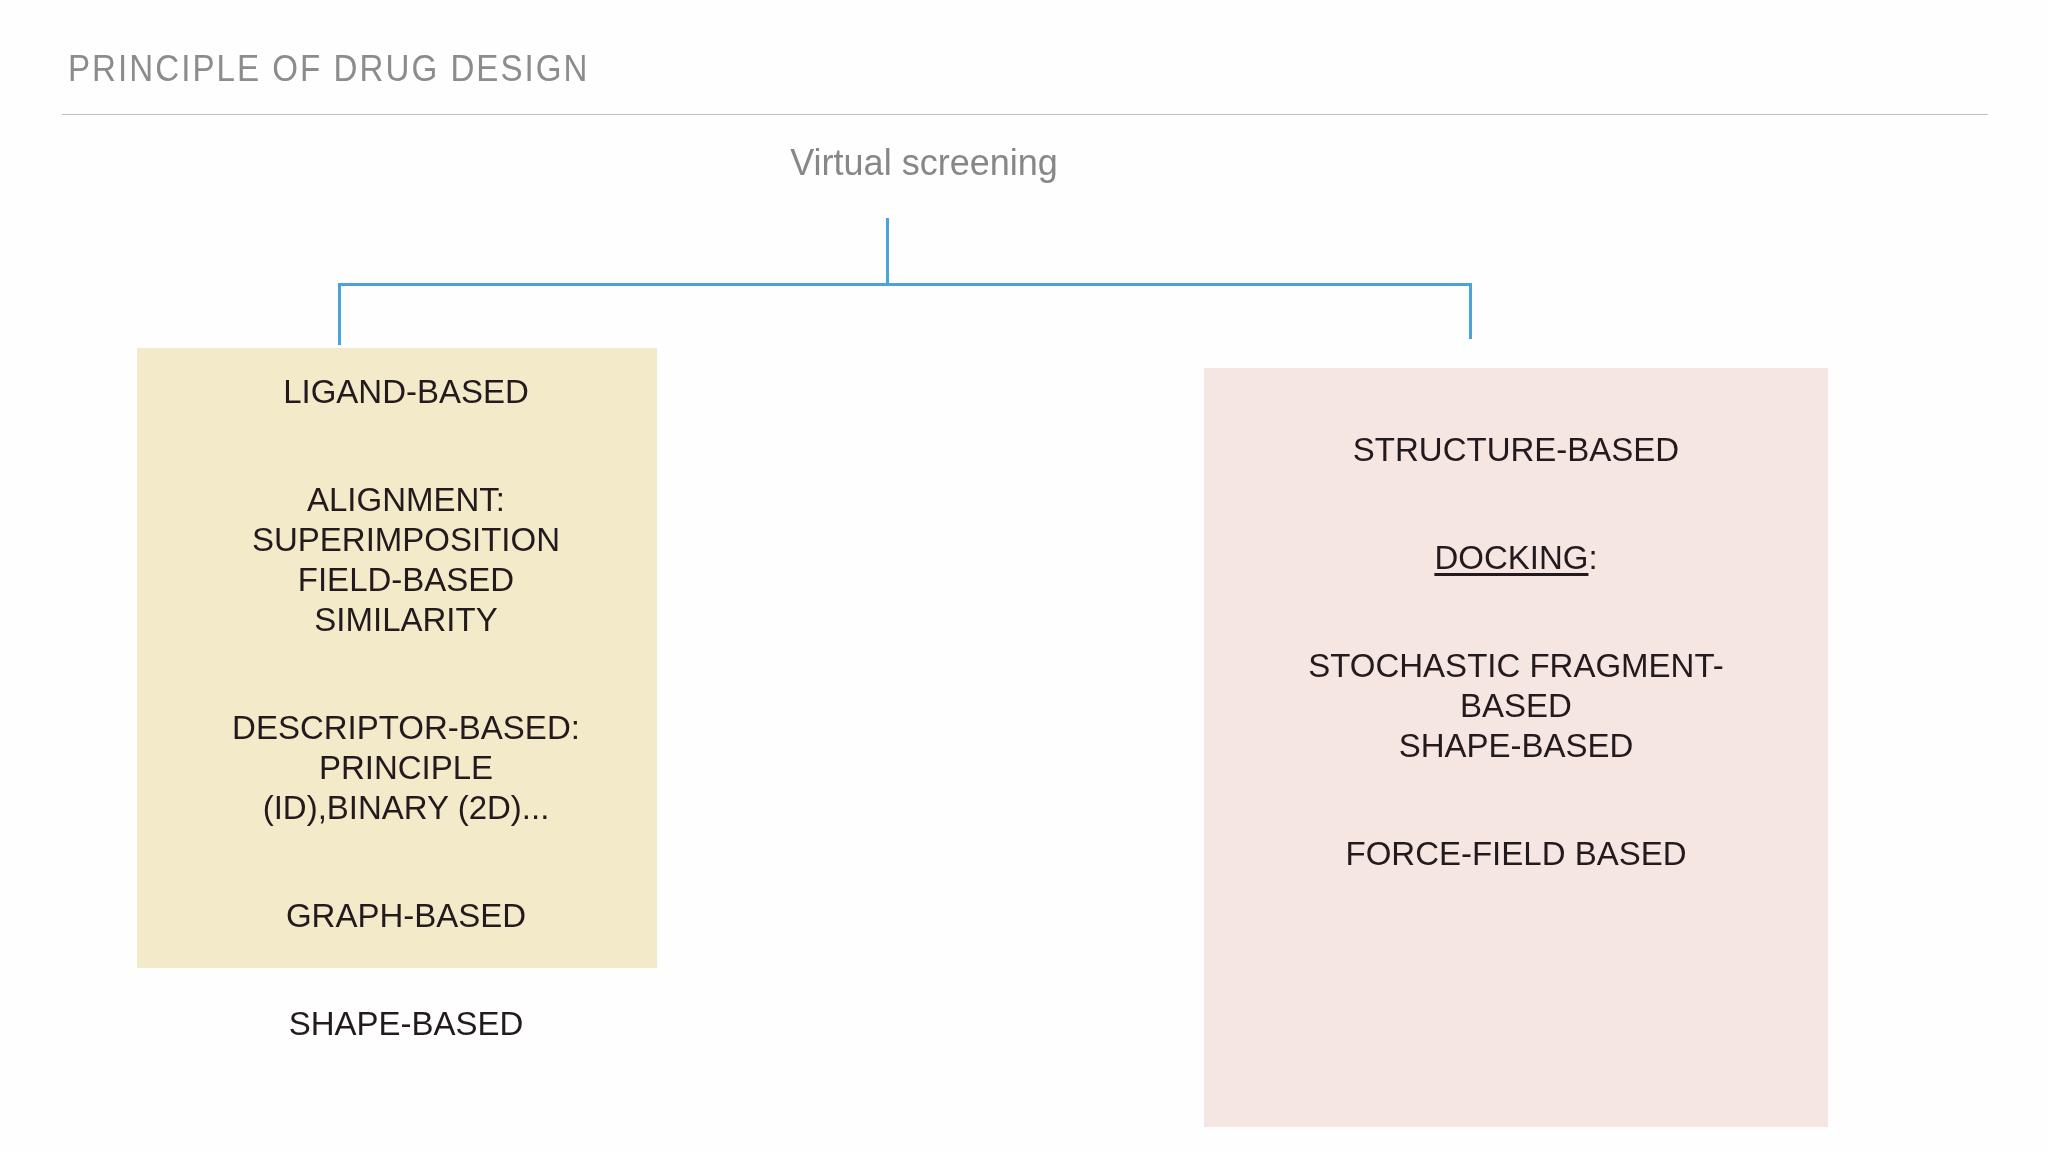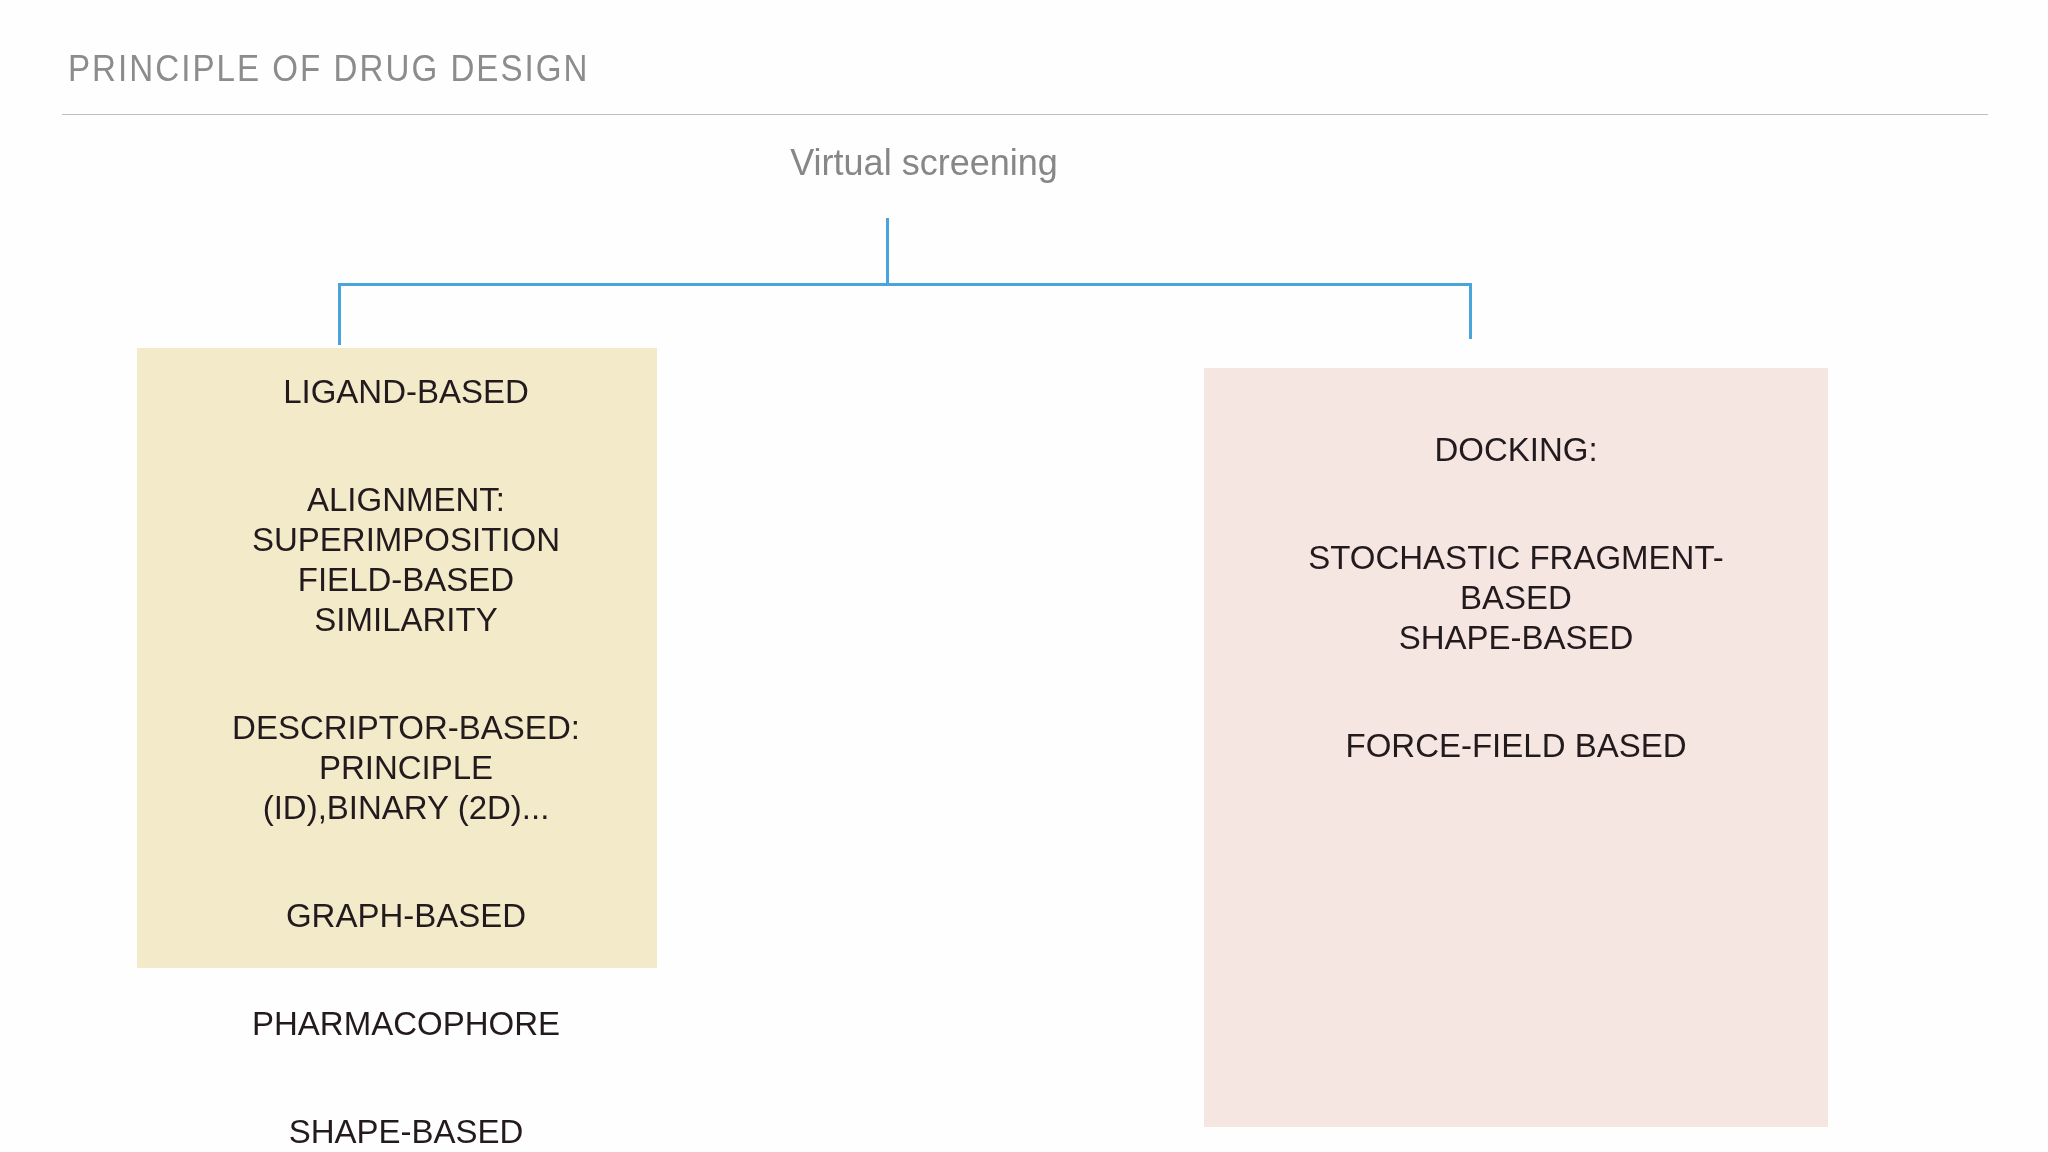--- a/index.html
+++ b/index.html
@@ -127,20 +127,21 @@
     left: 1192px;
     top: 390px;
     width: 648px;
   }
 
   .tnode {
     margin: 0 0 28px 0;
   }
   .tnode:last-child { margin-bottom: 0; }
   .tnode .ul {
+    text-decoration: underline;
     text-underline-offset: 4px;
     text-decoration-thickness: 3px;
   }
 </style>
 </head>
 <body>
 
 <div id="slide">
 
   <div class="header-title">PRINCIPLE OF DRUG DESIGN</div>
@@ -159,25 +160,25 @@
   <div class="text-layer left-text">
     <div class="tnode">LIGAND-BASED</div>
     <div class="tnode">ALIGNMENT:
 SUPERIMPOSITION
 FIELD-BASED
 SIMILARITY</div>
     <div class="tnode">DESCRIPTOR-BASED:
 PRINCIPLE
 (ID),BINARY (2D)...</div>
     <div class="tnode">GRAPH-BASED</div>
-    <div class="tnode">PHARMACOPHORE</div>
     <div class="tnode">SHAPE-BASED</div>
   </div>
 
   <div class="text-layer right-text">
+    <div class="tnode">STRUCTURE-BASED</div>
     <div class="tnode"><span class="ul">DOCKING</span><span>:</span></div>
     <div class="tnode">STOCHASTIC FRAGMENT-
 BASED
 SHAPE-BASED</div>
     <div class="tnode">FORCE-FIELD BASED</div>
     
     
     
   </div>
 

